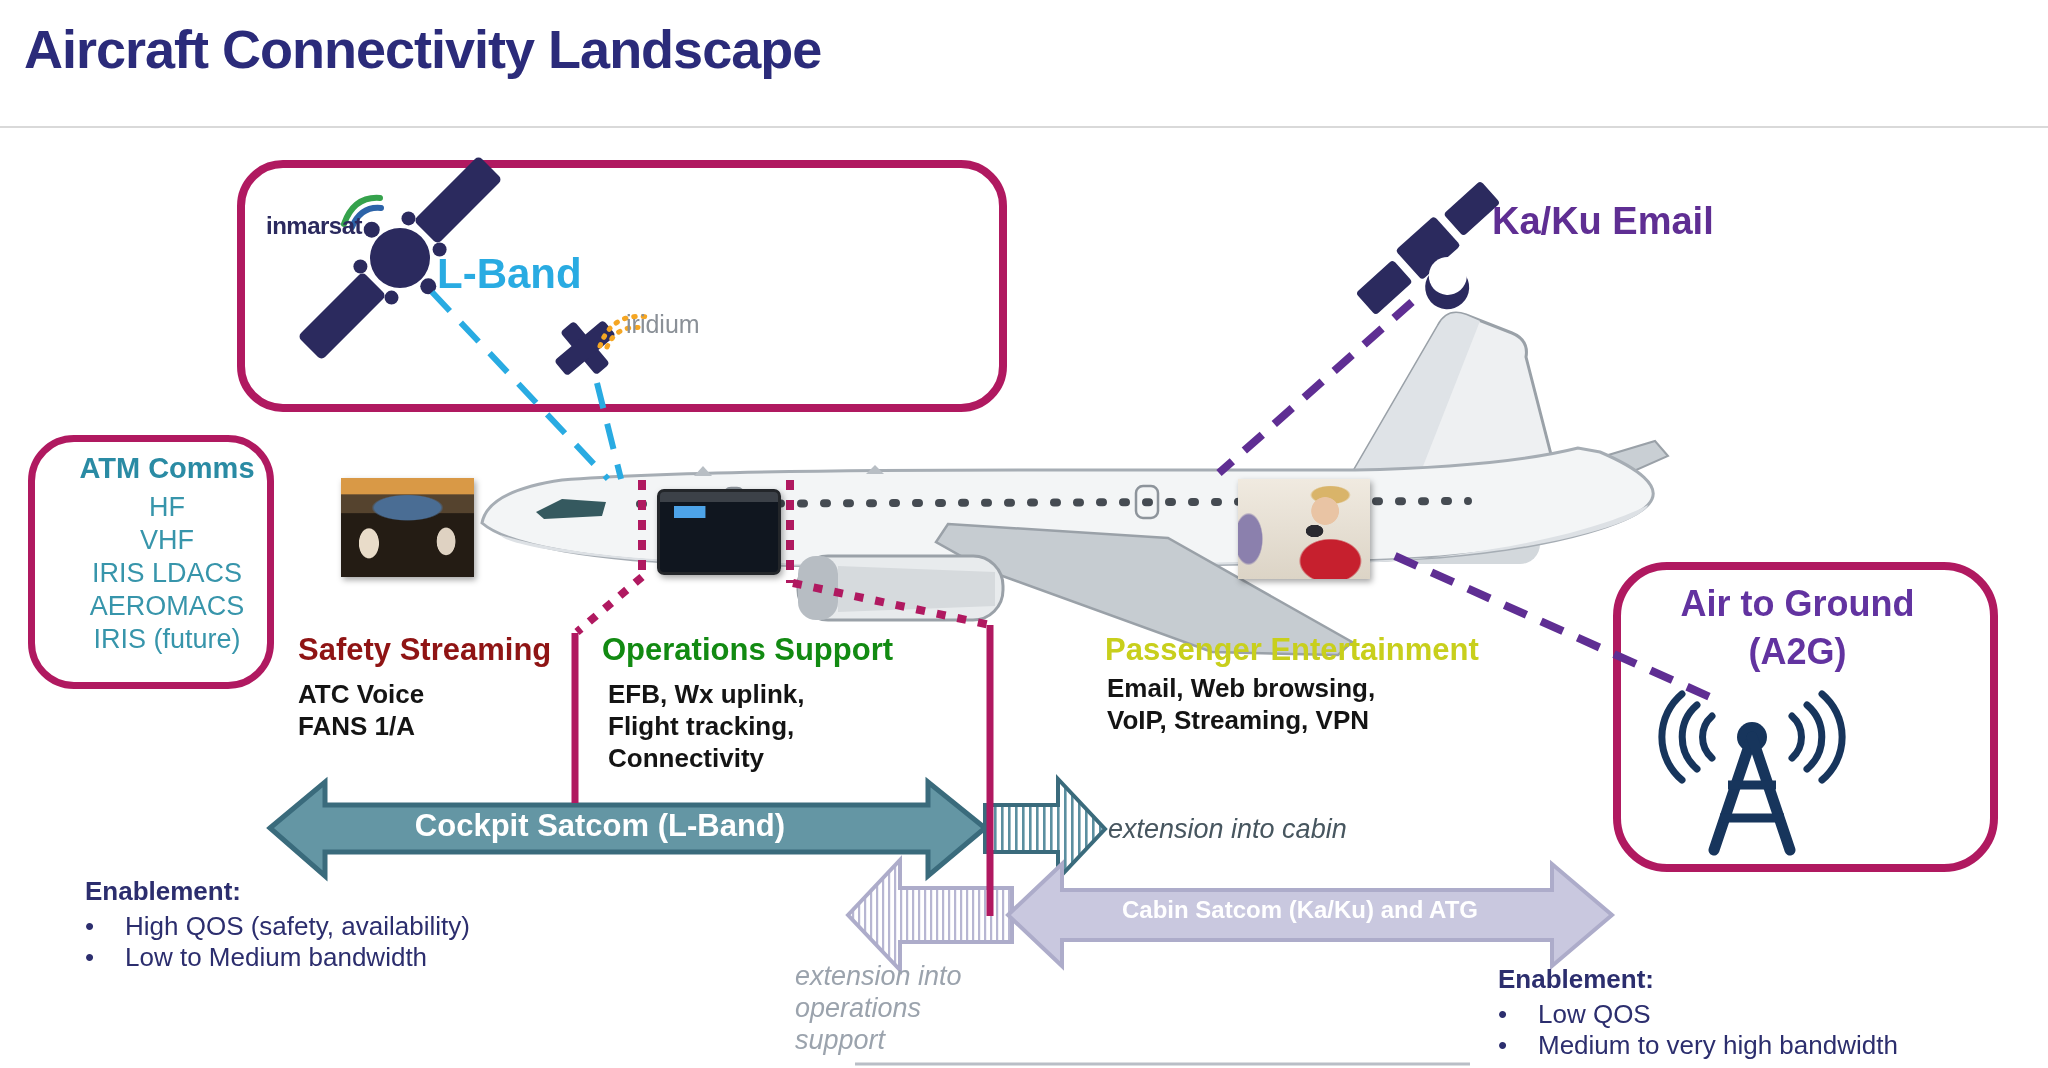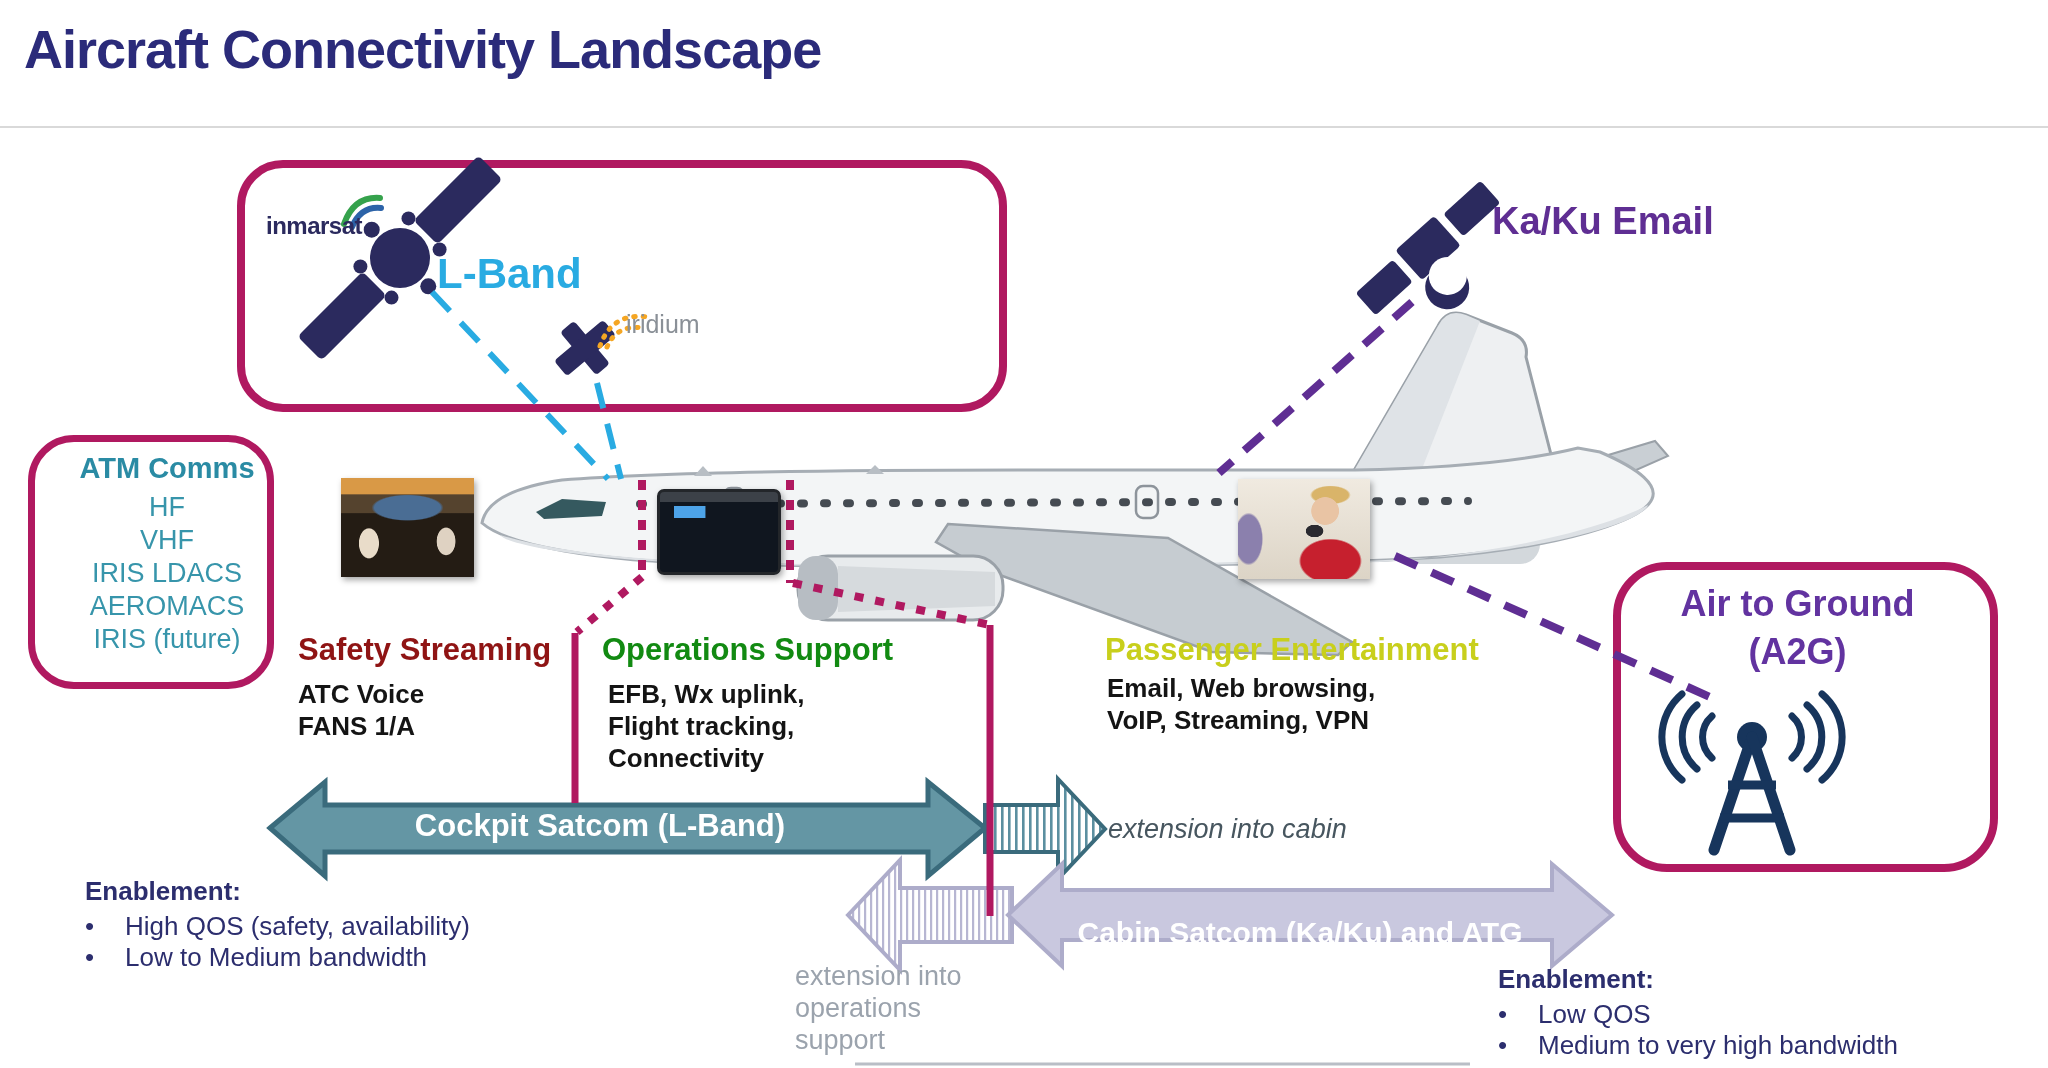--- a/index.html
+++ b/index.html
@@ -28,23 +28,23 @@
   .svc-lines{font-size:26px;font-weight:bold;color:#141414;line-height:32px;}
   .safety-title{left:298px;top:632px;color:#8f1414;}
   .safety-lines{left:298px;top:678px;}
   .ops-title{left:602px;top:632px;color:#128a12;}
   .ops-lines{left:608px;top:678px;}
   .pax-title{left:1105px;top:632px;color:#c8cf1c;}
   .pax-lines{left:1107px;top:672px;}
   
   .arrow-label{font-weight:bold;color:#ffffff;text-align:center;}
   .cockpit-label{left:330px;top:808px;width:540px;font-size:31px;}
-  .cabin-label{left:1032px;top:916px;width:536px;font-size:30px;}
+  .cabin-label{left:1032px;top:896px;width:536px;font-size:24px;}
   .ext-cabin{left:1108px;top:814px;font-size:27px;font-style:italic;color:#47565f;}
-  .ext-ops{left:795px;top:960px;font-size:27px;color:#9ba3ad;line-height:32px;}
+  .ext-ops{left:795px;top:960px;font-size:27px;font-style:italic;color:#9ba3ad;line-height:32px;}
   
   .enable{color:#2c2e6e;font-size:26px;}
   .enable .etitle{font-weight:bold;margin-bottom:4px;}
   .enable-row{display:flex;}
   .enable-row .bullet-dot{width:40px;}
   .enable-row .bullet-dot::before{content:"\2022";}
   .enable-left{left:85px;top:876px;}
   .enable-right{left:1498px;top:964px;}
   
   .photo{box-shadow:2px 3px 6px rgba(0,0,0,0.35);}

